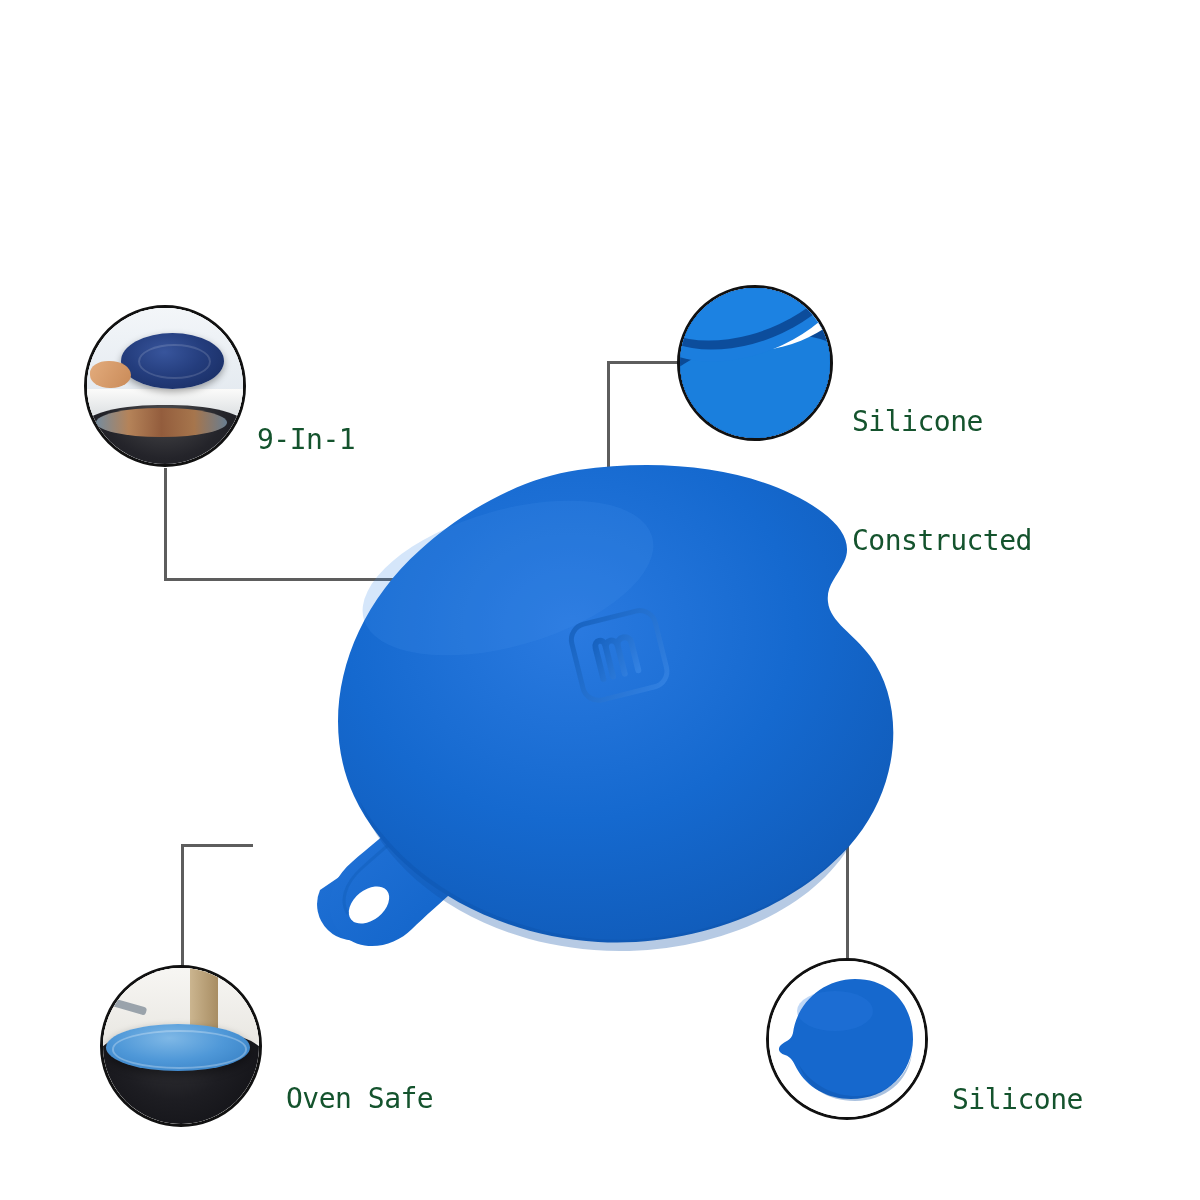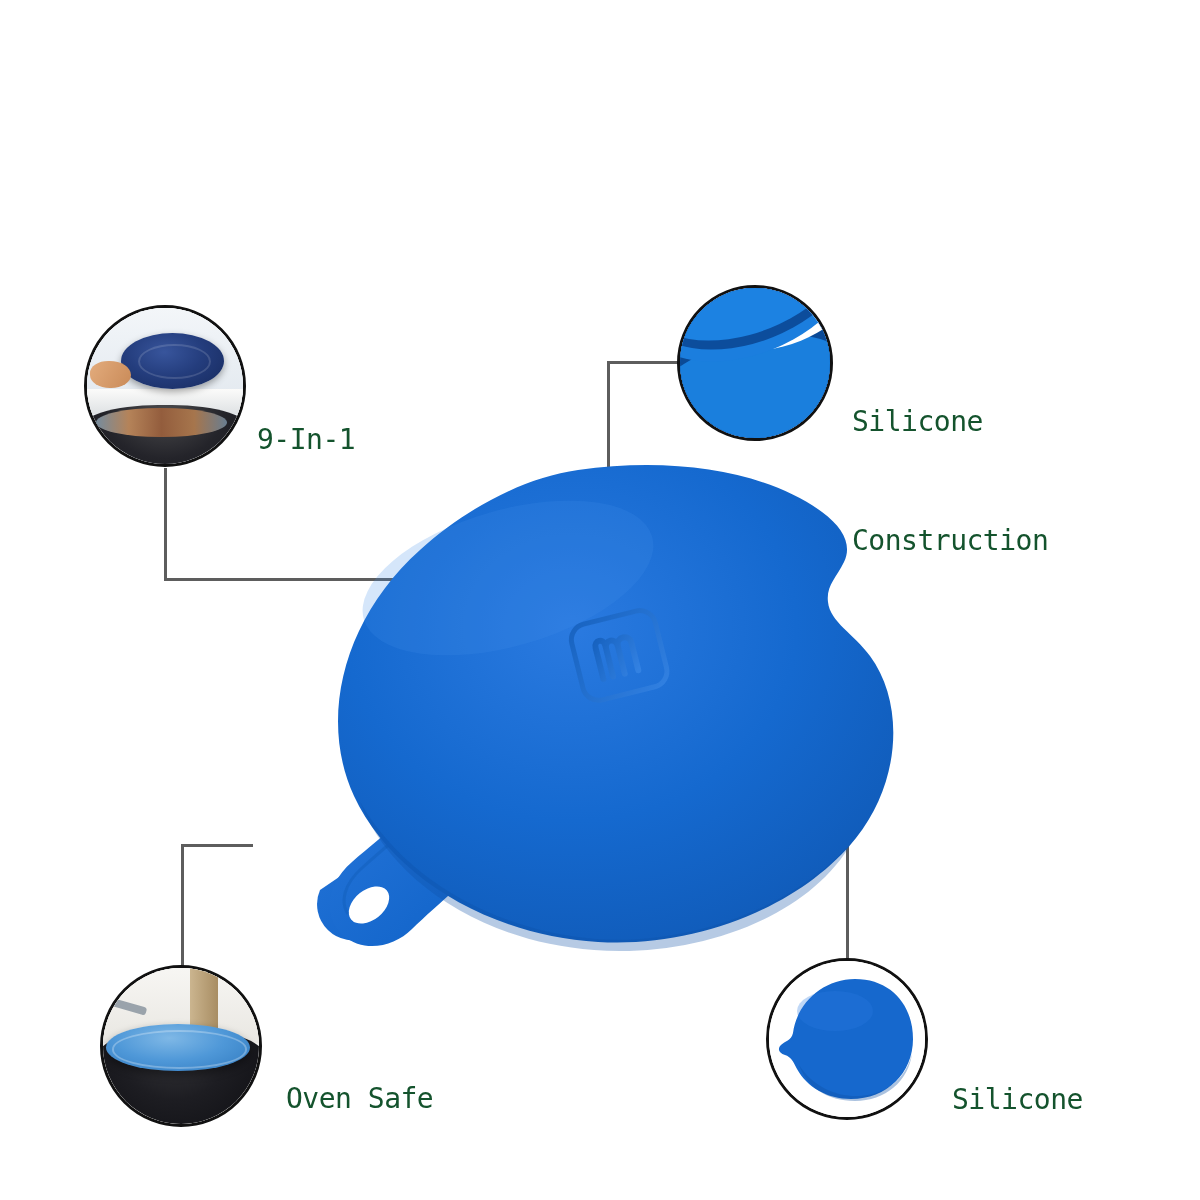--- a/index.html
+++ b/index.html
@@ -208,21 +208,21 @@
       <div class="ph" style="left:-40%;top:26%;width:170%;height:110%;background:#0b4a96;border-radius:50%;transform:rotate(-22deg);"></div>
       <div class="ph" style="left:-42%;top:36%;width:172%;height:110%;background:#1a7fdd;border-radius:50%;transform:rotate(-22deg);"></div>
       <div class="ph" style="left:6%;top:-40%;width:120%;height:78%;background:#ffffff;border-radius:50%;transform:rotate(-22deg);"></div>
       <div class="ph" style="left:-30%;top:-48%;width:150%;height:92%;background:#1b7ede;border-radius:50%;transform:rotate(-22deg);"></div>
       <div class="ph" style="left:-30%;top:-56%;width:150%;height:92%;background:#0c4d9c;border-radius:50%;transform:rotate(-22deg);"></div>
       <div class="ph" style="left:-32%;top:-62%;width:150%;height:92%;background:#1c82e2;border-radius:50%;transform:rotate(-22deg);"></div>
     </div>
   </div>
   <div class="callout-label" style="left:852px; top:322px;">
     <div>Silicone</div>
-    <div>Construction</div>
+    <div>Constructed</div>
   </div>
 
   <div class="callout-circle" style="left:100px; top:965px; width:162px; height:162px;">
     <div class="circle-inner" style="background:#f2f1ee;">
       <div class="ph" style="left:0;top:0;width:100%;height:48%;background:linear-gradient(180deg,#f7f6f3 0%,#e9e7e2 100%);"></div>
       <div class="ph" style="left:56%;top:0;width:18%;height:40%;background:linear-gradient(90deg,#cbb58f,#a88d63);"></div>
       <div class="ph" style="left:2%;top:22%;width:26%;height:5%;background:#9aa3ab;transform:rotate(16deg);border-radius:3px;"></div>
       <div class="ph" style="left:-4%;top:40%;width:108%;height:66%;background:radial-gradient(ellipse at 46% 8%, #3a3a3e 0%, #1d1d22 46%, #0c0c10 100%);border-radius:44% 44% 50% 50%/26% 26% 62% 62%;"></div>
       <div class="ph" style="left:2%;top:36%;width:92%;height:30%;background:radial-gradient(ellipse at 44% 30%, #7fb8e6 0%, #4f98d8 48%, #2f79bf 100%);border-radius:50%;box-shadow:0 4px 8px rgba(0,0,0,.4);"></div>
       <div class="ph" style="left:6%;top:40%;width:84%;height:22%;border:2px solid rgba(255,255,255,.28);border-radius:50%;"></div>

